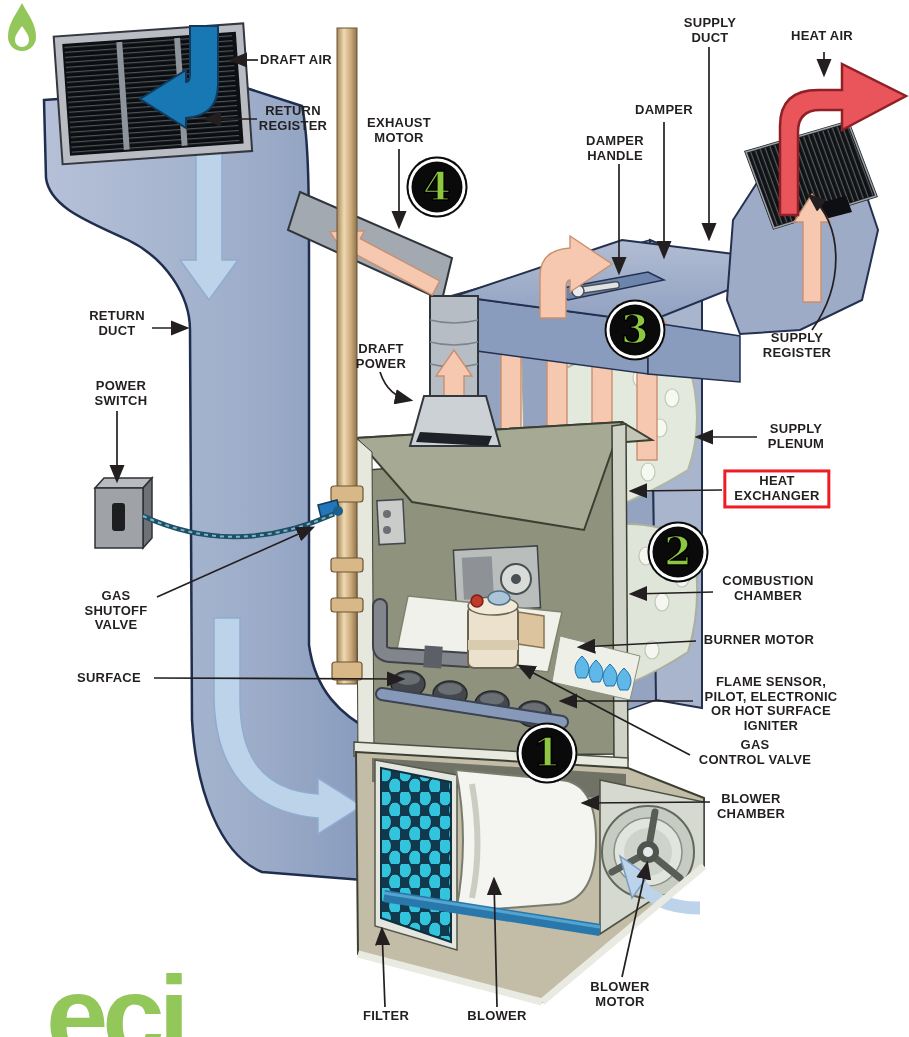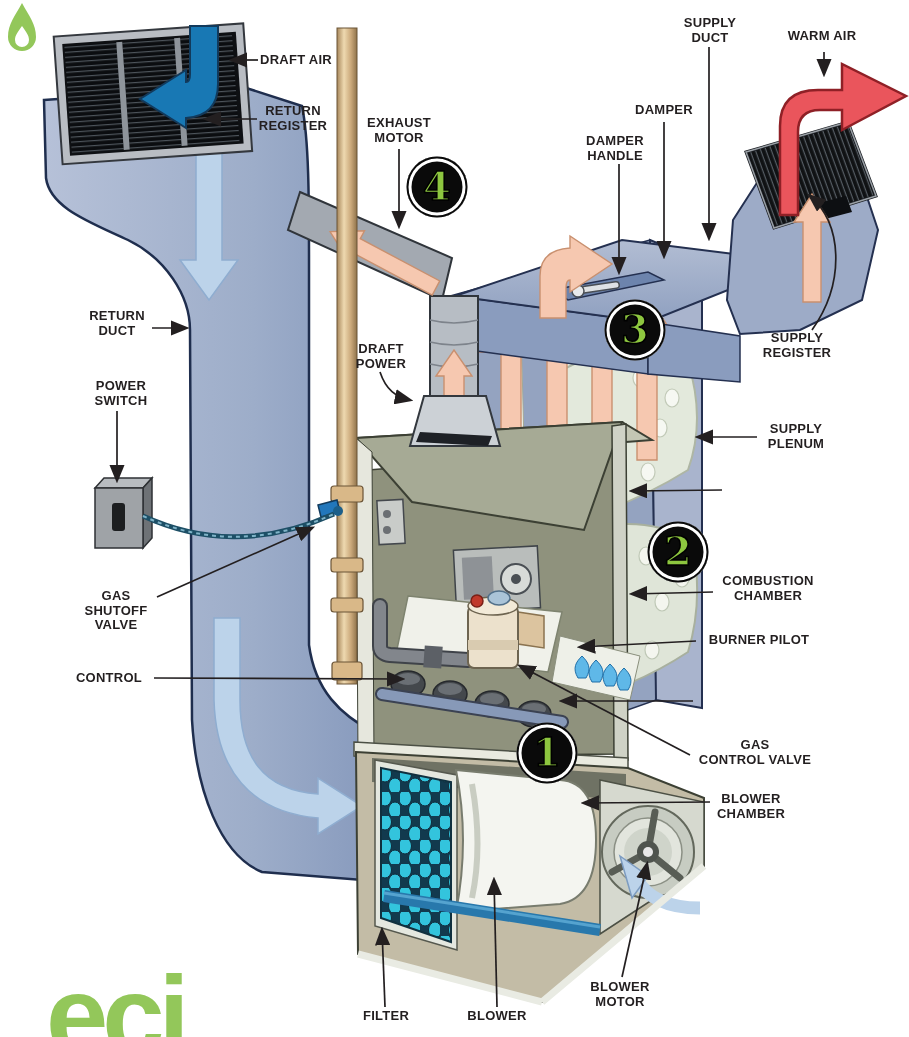--- a/index.html
+++ b/index.html
@@ -315,41 +315,47 @@
   </g>
 </svg>
 
 <div class="lbl" style="left:296px;top:60px">DRAFT AIR</div>
 <div class="lbl" style="left:293px;top:119px">RETURN
 REGISTER</div>
 <div class="lbl" style="left:399px;top:131px">EXHAUST
 MOTOR</div>
 <div class="lbl" style="left:710px;top:31px">SUPPLY
 DUCT</div>
-<div class="lbl" style="left:822px;top:36px">WARM AIR</div>
+<div class="lbl" style="left:822px;top:36px">HEAT AIR</div>
 <div class="lbl" style="left:664px;top:110px">DAMPER</div>
 <div class="lbl" style="left:615px;top:149px">DAMPER
 HANDLE</div>
 <div class="lbl" style="left:797px;top:346px">SUPPLY
 REGISTER</div>
 <div class="lbl" style="left:117px;top:324px">RETURN
 DUCT</div>
 <div class="lbl" style="left:381px;top:357px">DRAFT
 POWER</div>
 <div class="lbl" style="left:121px;top:394px">POWER
 SWITCH</div>
 <div class="lbl" style="left:116px;top:611px">GAS
 SHUTOFF
 VALVE</div>
-<div class="lbl" style="left:109px;top:678px">CONTROL</div>
+<div class="lbl" style="left:109px;top:678px">SURFACE</div>
 <div class="lbl" style="left:796px;top:437px">SUPPLY
 PLENUM</div>
+<div class="lbl" style="left:777px;top:489px"><span class="hl" style="display:inline-block">HEAT
+EXCHANGER</span></div>
 <div class="lbl" style="left:768px;top:589px">COMBUSTION
 CHAMBER</div>
-<div class="lbl" style="left:759px;top:640px">BURNER PILOT</div>
+<div class="lbl" style="left:759px;top:640px">BURNER MOTOR</div>
+<div class="lbl" style="left:771px;top:704px">FLAME SENSOR,
+PILOT, ELECTRONIC
+OR HOT SURFACE
+IGNITER</div>
 <div class="lbl" style="left:755px;top:753px">GAS
 CONTROL VALVE</div>
 <div class="lbl" style="left:751px;top:807px">BLOWER
 CHAMBER</div>
 <div class="lbl" style="left:620px;top:995px">BLOWER
 MOTOR</div>
 <div class="lbl" style="left:386px;top:1016px">FILTER</div>
 <div class="lbl" style="left:497px;top:1016px">BLOWER</div>
 
 <div class="marker" style="left:547px;top:753px">

